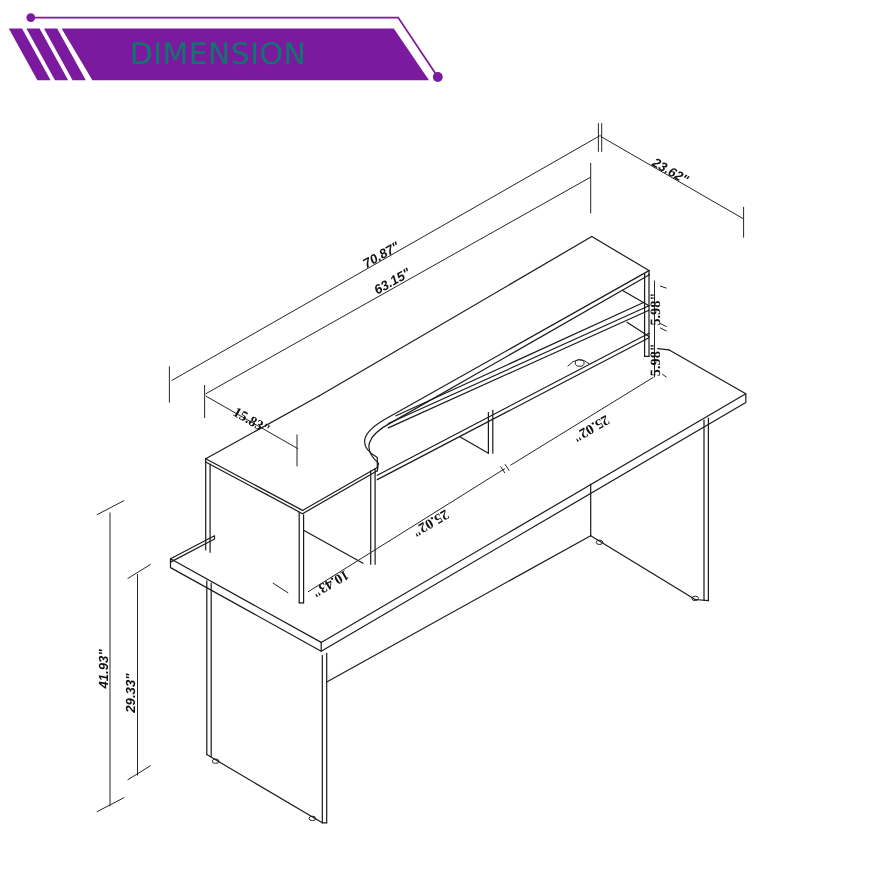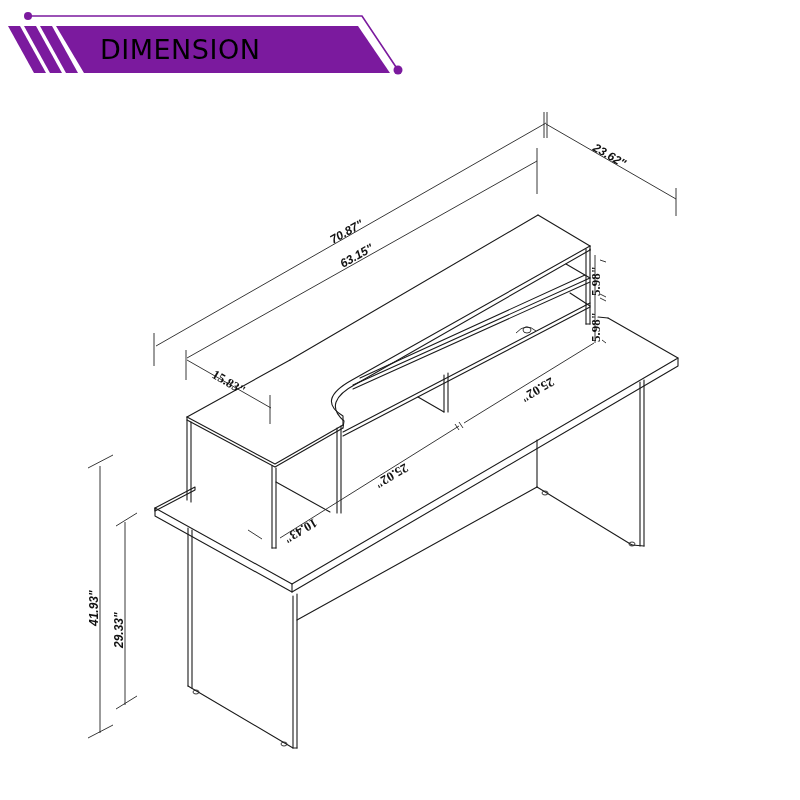--- a/index.html
+++ b/index.html
@@ -1,18 +1,18 @@
 <!DOCTYPE html>
 <html><head>
 <meta charset="utf-8">
 <style>
   html, body { margin: 0; padding: 0; background: #ffffff; }
   body { width: 800px; height: 800px; position: relative; overflow: hidden; font-family: "Liberation Sans", sans-serif; }
   #banner { position: absolute; left: 0; top: 0; width: 420px; height: 90px; }
-  #banner-title { position: absolute; left: 100px; top: 34px; font-family: "DejaVu Sans", sans-serif; font-size: 27px; color: #000000; letter-spacing: 0.5px; }
+  #banner-title { position: absolute; left: 118px; top: 34px; font-family: "DejaVu Sans", sans-serif; font-size: 27px; color: #0f766e; letter-spacing: 0.5px; }
   #drawing { position: absolute; left: 0; top: 0; width: 800px; height: 800px; }
   .ln { stroke: #1a1a1a; stroke-width: 1.1; fill: none; stroke-linecap: round; stroke-linejoin: round; }
   .thin { stroke: #222; stroke-width: 0.9; fill: none; }
   .dim-text { font-family: "Liberation Sans", sans-serif; font-size: 12px; font-weight: bold; font-style: italic; fill: #111; }
   .dim-text-serif { font-family: "Liberation Serif", serif; font-size: 13px; font-weight: bold; fill: #111; }
 </style>
 </head>
 <body>
 
 <svg id="banner" viewBox="0 0 420 90" xmlns="http://www.w3.org/2000/svg">

